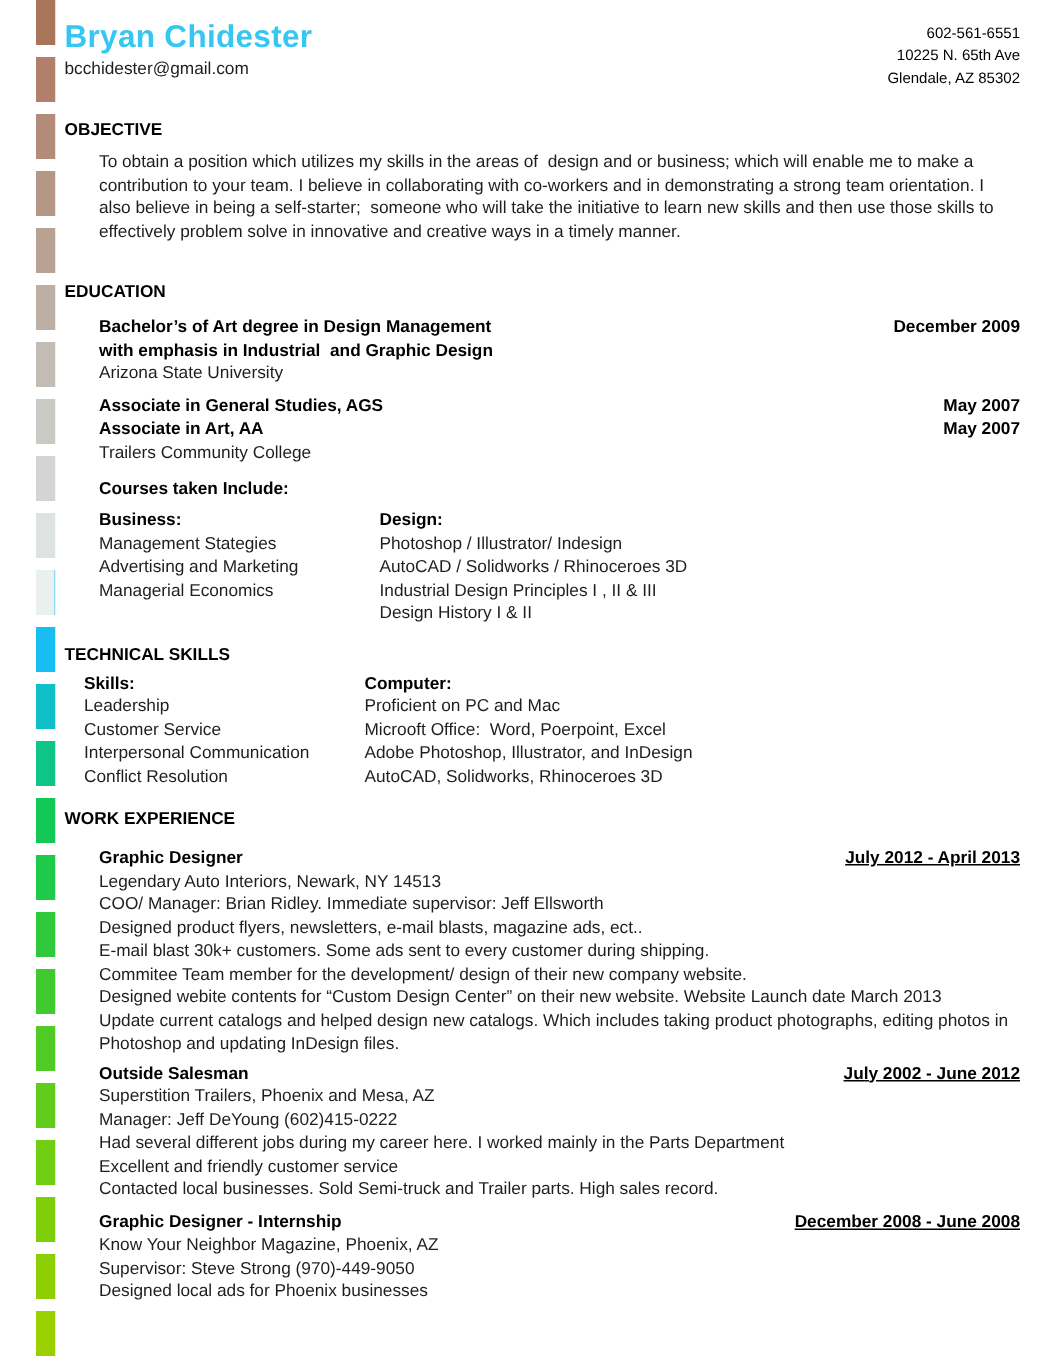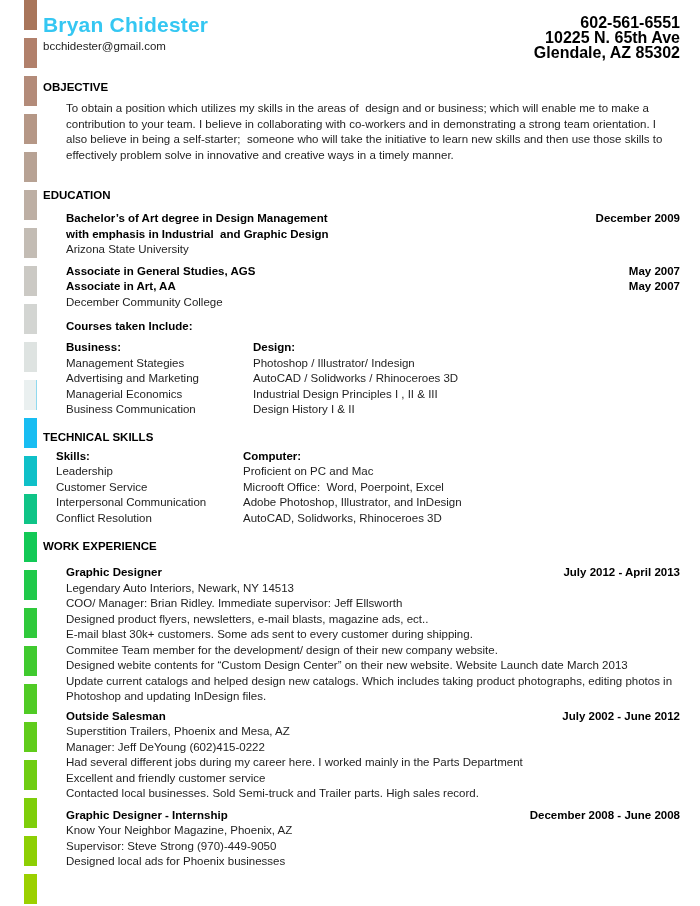--- a/index.html
+++ b/index.html
@@ -14,42 +14,42 @@
   }
   .strip-block { width:13px; height:30px; flex:none; }
   .strip-block:nth-child(11) { border-right:1.5px solid #8fd9ef; box-sizing:border-box; }
 
   .content { position:absolute; left:43px; top:0; width:637px; }
 
   
   .header { display:flex; justify-content:space-between; padding-top:13px; }
   .name { font-size:21px; font-weight:700; line-height:24px; letter-spacing:0.2px; }
   .email { font-size:11.5px; color:#1e1e1e; margin-top:3px; }
-  .contact { text-align:right; font-size:16px; font-weight:700; color:#000; line-height:15px; padding-top:2px; }
+  .contact { text-align:right; font-size:10px; font-weight:400; color:#000; line-height:15px; padding-top:2px; }
 
   
   .sec-heading { font-size:11.5px; font-weight:700; color:#000; line-height:14px; }
   .indent { margin-left:23px; }
   .para { font-size:11.5px; line-height:15.5px; white-space:pre-wrap; margin-top:7px; }
 
   .edu-entry { display:flex; justify-content:space-between; }
   .degree-line { font-size:11.5px; font-weight:700; color:#000; line-height:15.5px; white-space:pre-wrap; }
   .school { font-size:11.5px; line-height:15.5px; }
   .dates-col { text-align:right; font-size:11.5px; font-weight:700; color:#000; line-height:15.5px; flex:none; }
 
   .sub-heading { font-size:11.5px; font-weight:700; color:#000; line-height:15px; }
 
   .two-col { display:grid; grid-template-columns:187px 1fr; margin-top:6px; }
   .col-title { font-size:11.5px; font-weight:700; color:#000; line-height:15.5px; }
   .col-item { font-size:11.5px; line-height:15.5px; white-space:pre-wrap; }
 
   .job { margin-top:0; }
   .job-header { display:flex; justify-content:space-between; align-items:baseline; }
   .job-title { font-size:11.5px; font-weight:700; color:#000; line-height:15.5px; }
-  .job-date { font-size:11.5px; font-weight:700; color:#000; line-height:15.5px; text-align:left; flex:none; }
+  .job-date { font-size:11.5px; font-weight:700; color:#000; line-height:15.5px; text-align:left; flex:none;text-decoration:underline; }
   .job-line { font-size:11.5px; line-height:15.5px; white-space:pre-wrap; }
 
   .mt-obj { margin-top:20px; }
   .mt-edu { margin-top:25px; }
   .mt-degree { margin-top:9px; }
   .mt-entry2 { margin-top:6px; }
   .mt-courses { margin-top:9px; }
   .mt-tech { margin-top:12px; }
   .mt-cols { margin-top:5px;margin-left:13px; }
   .mt-work { margin-top:13px; }
@@ -114,37 +114,36 @@
     </div>
     <div class="dates-col">
       <div>December 2009</div>
     </div>
   </div>
 
   <div class="edu-entry indent mt-entry2">
     <div>
       <div class="degree-line">Associate in General Studies, AGS</div>
       <div class="degree-line">Associate in Art, AA</div>
-      <div class="school">December Community College</div>
+      <div class="school">Trailers Community College</div>
     </div>
     <div class="dates-col">
       <div>May 2007</div>
       <div>May 2007</div>
     </div>
   </div>
 
   <div class="sub-heading indent mt-courses">Courses taken Include:</div>
 
   <div class="two-col indent">
     <div>
       <div class="col-title">Business:</div>
       <div class="col-item">Management Stategies</div>
       <div class="col-item">Advertising and Marketing</div>
       <div class="col-item">Managerial Economics</div>
-      <div class="col-item">Business Communication</div>
     </div>
     <div>
       <div class="col-title">Design:</div>
       <div class="col-item">Photoshop / Illustrator/ Indesign</div>
       <div class="col-item">AutoCAD / Solidworks / Rhinoceroes 3D</div>
       <div class="col-item">Industrial Design Principles I , II &amp; III</div>
       <div class="col-item">Design History I &amp; II</div>
     </div>
   </div>
 

